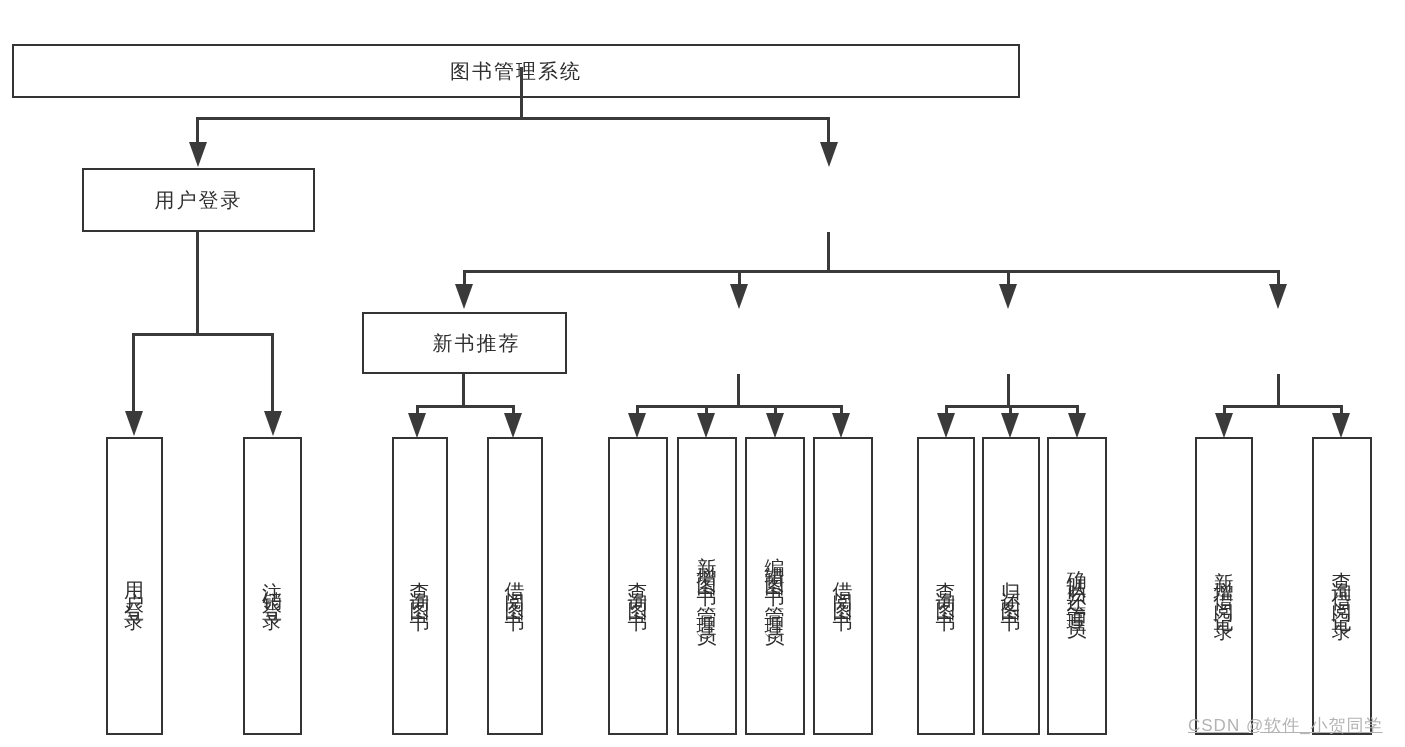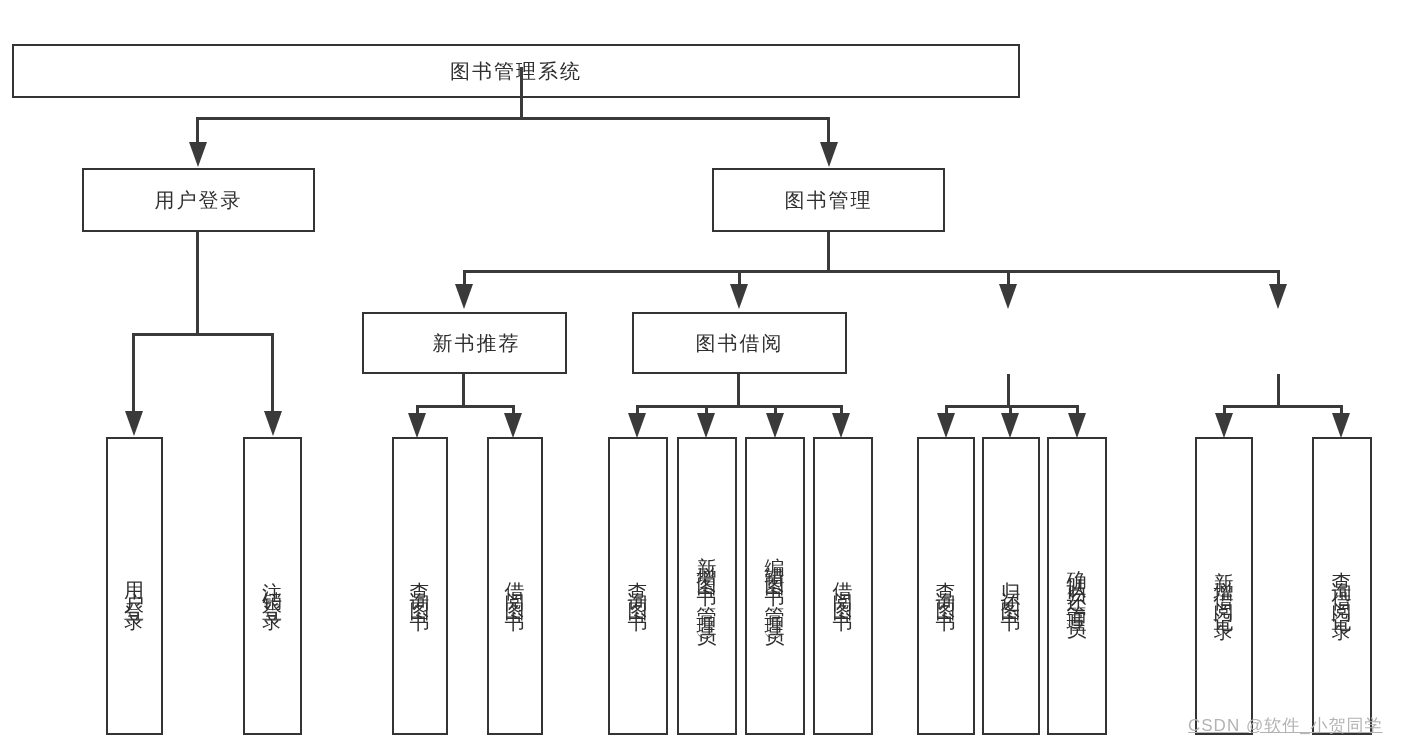--- a/index.html
+++ b/index.html
@@ -39,23 +39,20 @@
   <div class="line" style="left:520px;top:67px;width:3px;height:51px;"></div>
   <div class="line" style="left:196px;top:117px;width:634px;height:3px;"></div>
   <div class="line" style="left:196px;top:117px;width:3px;height:28px;"></div>
   <div class="arrow" style="left:189px;top:142px;"></div>
   <div class="line" style="left:827px;top:117px;width:3px;height:28px;"></div>
   <div class="arrow" style="left:820px;top:142px;"></div>
 
   <div class="box" style="left:82px;top:168px;width:233px;height:64px;">
     <span class="hlabel">用户登录</span>
   </div>
-  <div class="box" style="left:712px;top:168px;width:233px;height:64px;">
-    <span class="hlabel">图书管理</span>
-  </div>
 
   <div class="line" style="left:196px;top:232px;width:3px;height:103px;"></div>
   <div class="line" style="left:133px;top:333px;width:141px;height:3px;"></div>
   <div class="line" style="left:132px;top:333px;width:3px;height:80px;"></div>
   <div class="arrow" style="left:125px;top:411px;"></div>
   <div class="line" style="left:271px;top:333px;width:3px;height:80px;"></div>
   <div class="arrow" style="left:264px;top:411px;"></div>
 
   <div class="line" style="left:827px;top:232px;width:3px;height:41px;"></div>
   <div class="line" style="left:463px;top:270px;width:817px;height:3px;"></div>
@@ -63,23 +60,20 @@
   <div class="arrow" style="left:455px;top:284px;"></div>
   <div class="line" style="left:738px;top:270px;width:3px;height:16px;"></div>
   <div class="arrow" style="left:730px;top:284px;"></div>
   <div class="line" style="left:1007px;top:270px;width:3px;height:16px;"></div>
   <div class="arrow" style="left:999px;top:284px;"></div>
   <div class="line" style="left:1277px;top:270px;width:3px;height:16px;"></div>
   <div class="arrow" style="left:1269px;top:284px;"></div>
 
   <div class="box" style="left:362px;top:312px;width:205px;height:62px;padding-left:24px;">
     <span class="hlabel">新书推荐</span>
-  </div>
-  <div class="box" style="left:632px;top:312px;width:215px;height:62px;">
-    <span class="hlabel">图书借阅</span>
   </div>
 
   <div class="line" style="left:462px;top:374px;width:3px;height:33px;"></div>
   <div class="line" style="left:416px;top:405px;width:99px;height:3px;"></div>
   <div class="line" style="left:416px;top:405px;width:3px;height:10px;"></div>
   <div class="arrow" style="left:408px;top:413px;"></div>
   <div class="line" style="left:512px;top:405px;width:3px;height:10px;"></div>
   <div class="arrow" style="left:504px;top:413px;"></div>
 
   <div class="line" style="left:737px;top:374px;width:3px;height:33px;"></div>

